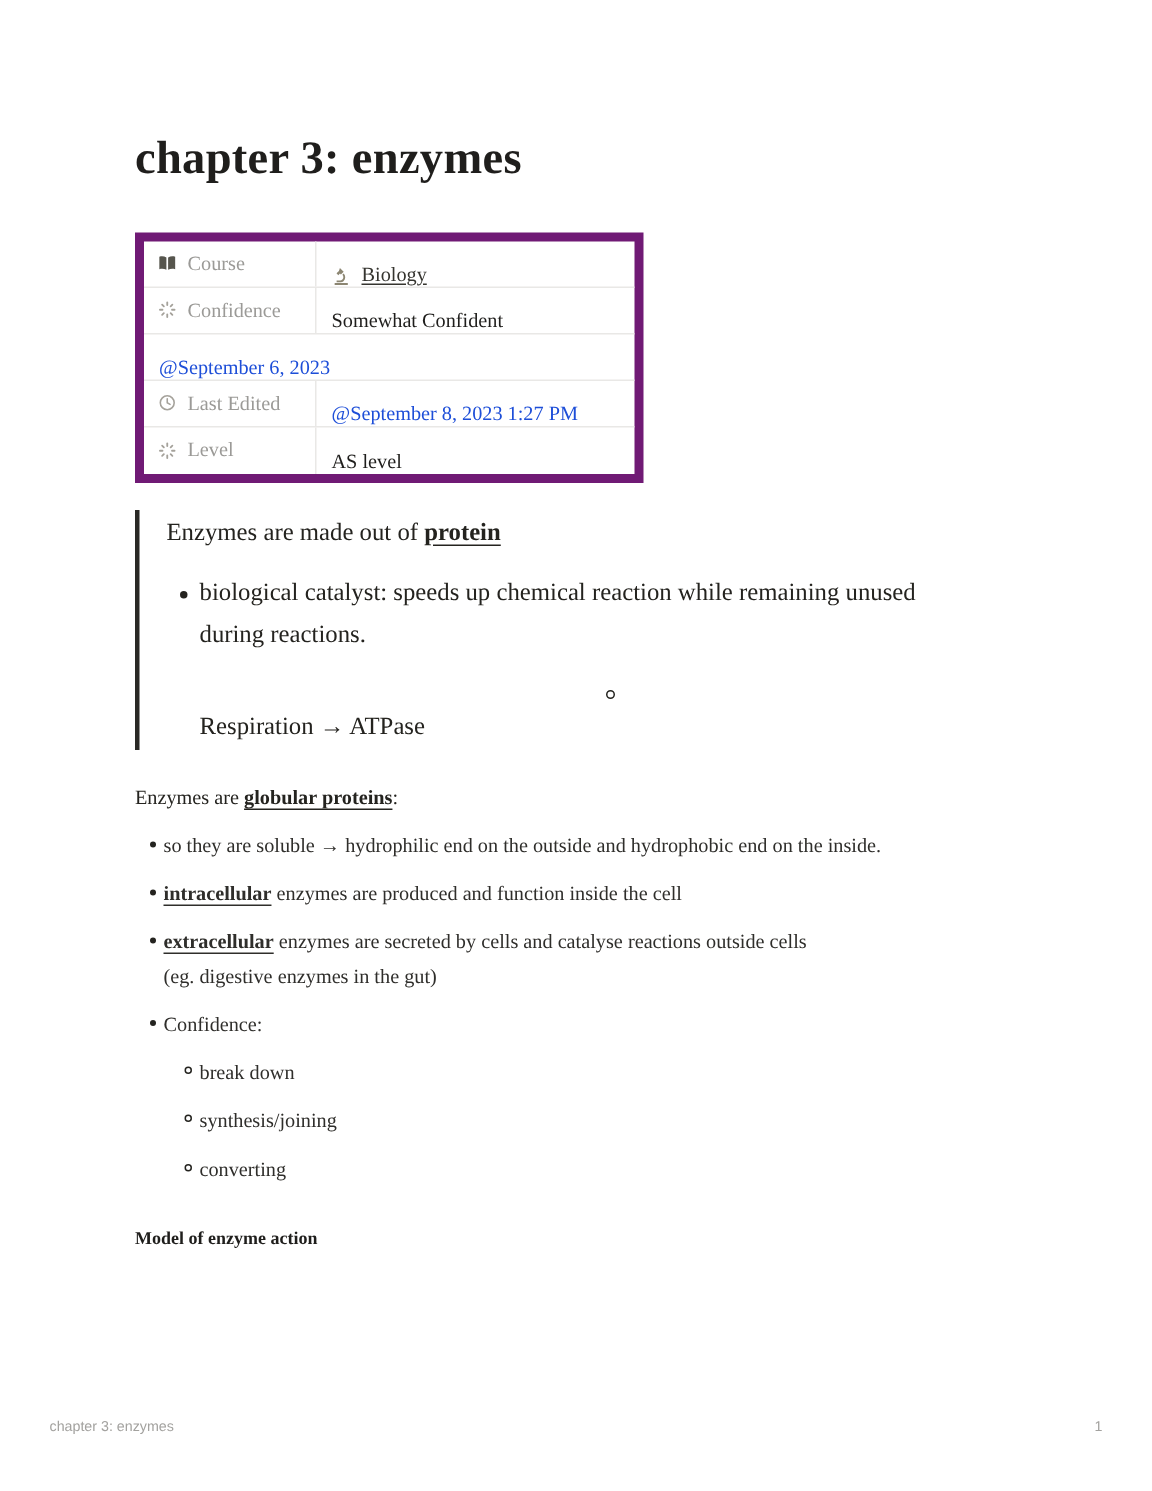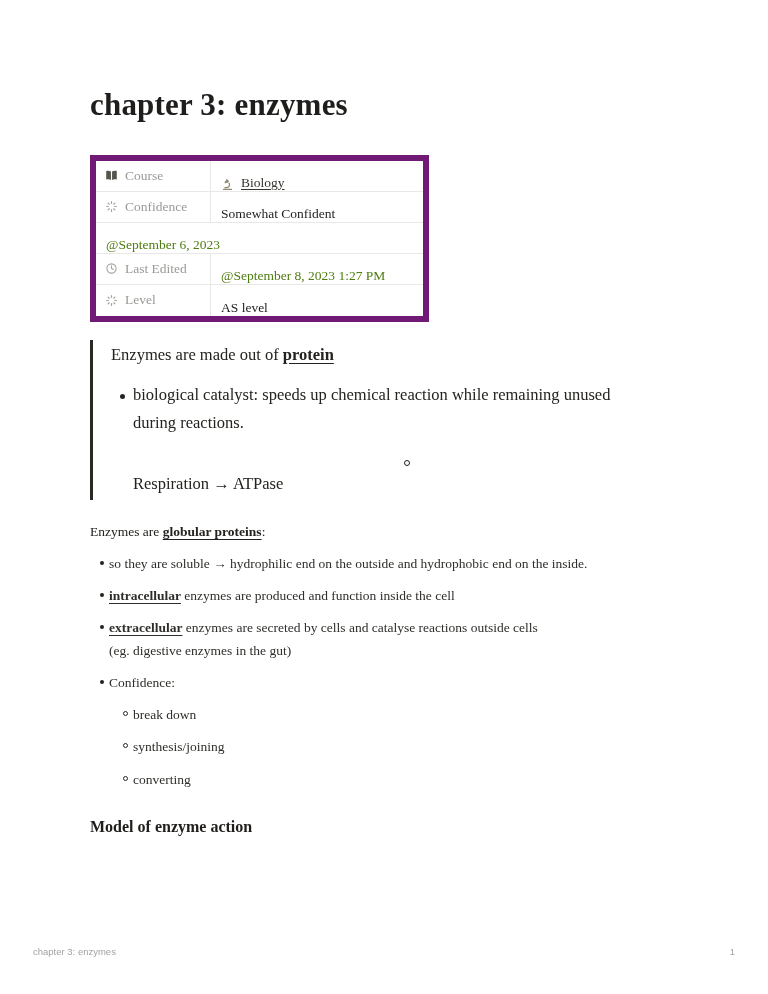--- a/index.html
+++ b/index.html
@@ -33,21 +33,21 @@
     width:115px; flex:0 0 115px;
     display:flex; align-items:center; gap:7px;
     padding-left:9px;
     color:#9b9a97;
     border-right:1px solid #e9e8e6;
   }
   .pvalue {
     flex:1; display:flex; align-items:flex-end; gap:7px;
     padding-left:10px; color:#1f1e1c;
   }
-  .pvalue.muted { color:#4d7c0f; }
+  .pvalue.muted { color:#1d4ed8; }
   .prop-icon { width:13px; height:13px; flex:0 0 13px; display:inline-block; }
   .link {
     color:#35342f; text-decoration:underline; text-underline-offset:2px;
     cursor:pointer;
   }
 
   
   .quote {
     margin-top:18px;
     border-left:3px solid #2a2925;
@@ -86,21 +86,21 @@
   .body-list .marker-col { flex:0 0 15px; margin-left:4px; }
   .body-list .disc { width:4px; height:4px; margin-top:8px; }
   .sub-list { margin-left:27px; }
   .sub-list .marker-col { flex:0 0 16px; margin-left:0; }
   .sub-list .ring { width:5px; height:5px; border-width:1.2px; margin-top:7px; }
 
   .bold-u { font-weight:700; text-decoration:underline; text-underline-offset:2.5px; }
 
   .h3 {
     margin-top:27px;
-    font-size:16px; font-weight:700; color:#1f1e1c;
+    font-size:12px; font-weight:700; color:#1f1e1c;
   }
 
   
   .footer {
     position:absolute; left:33px; right:33px; top:946px;
     display:flex; justify-content:space-between;
     font-family:"Liberation Sans", sans-serif;
     font-size:9.5px; color:#a3a29f;
   }
 </style>

